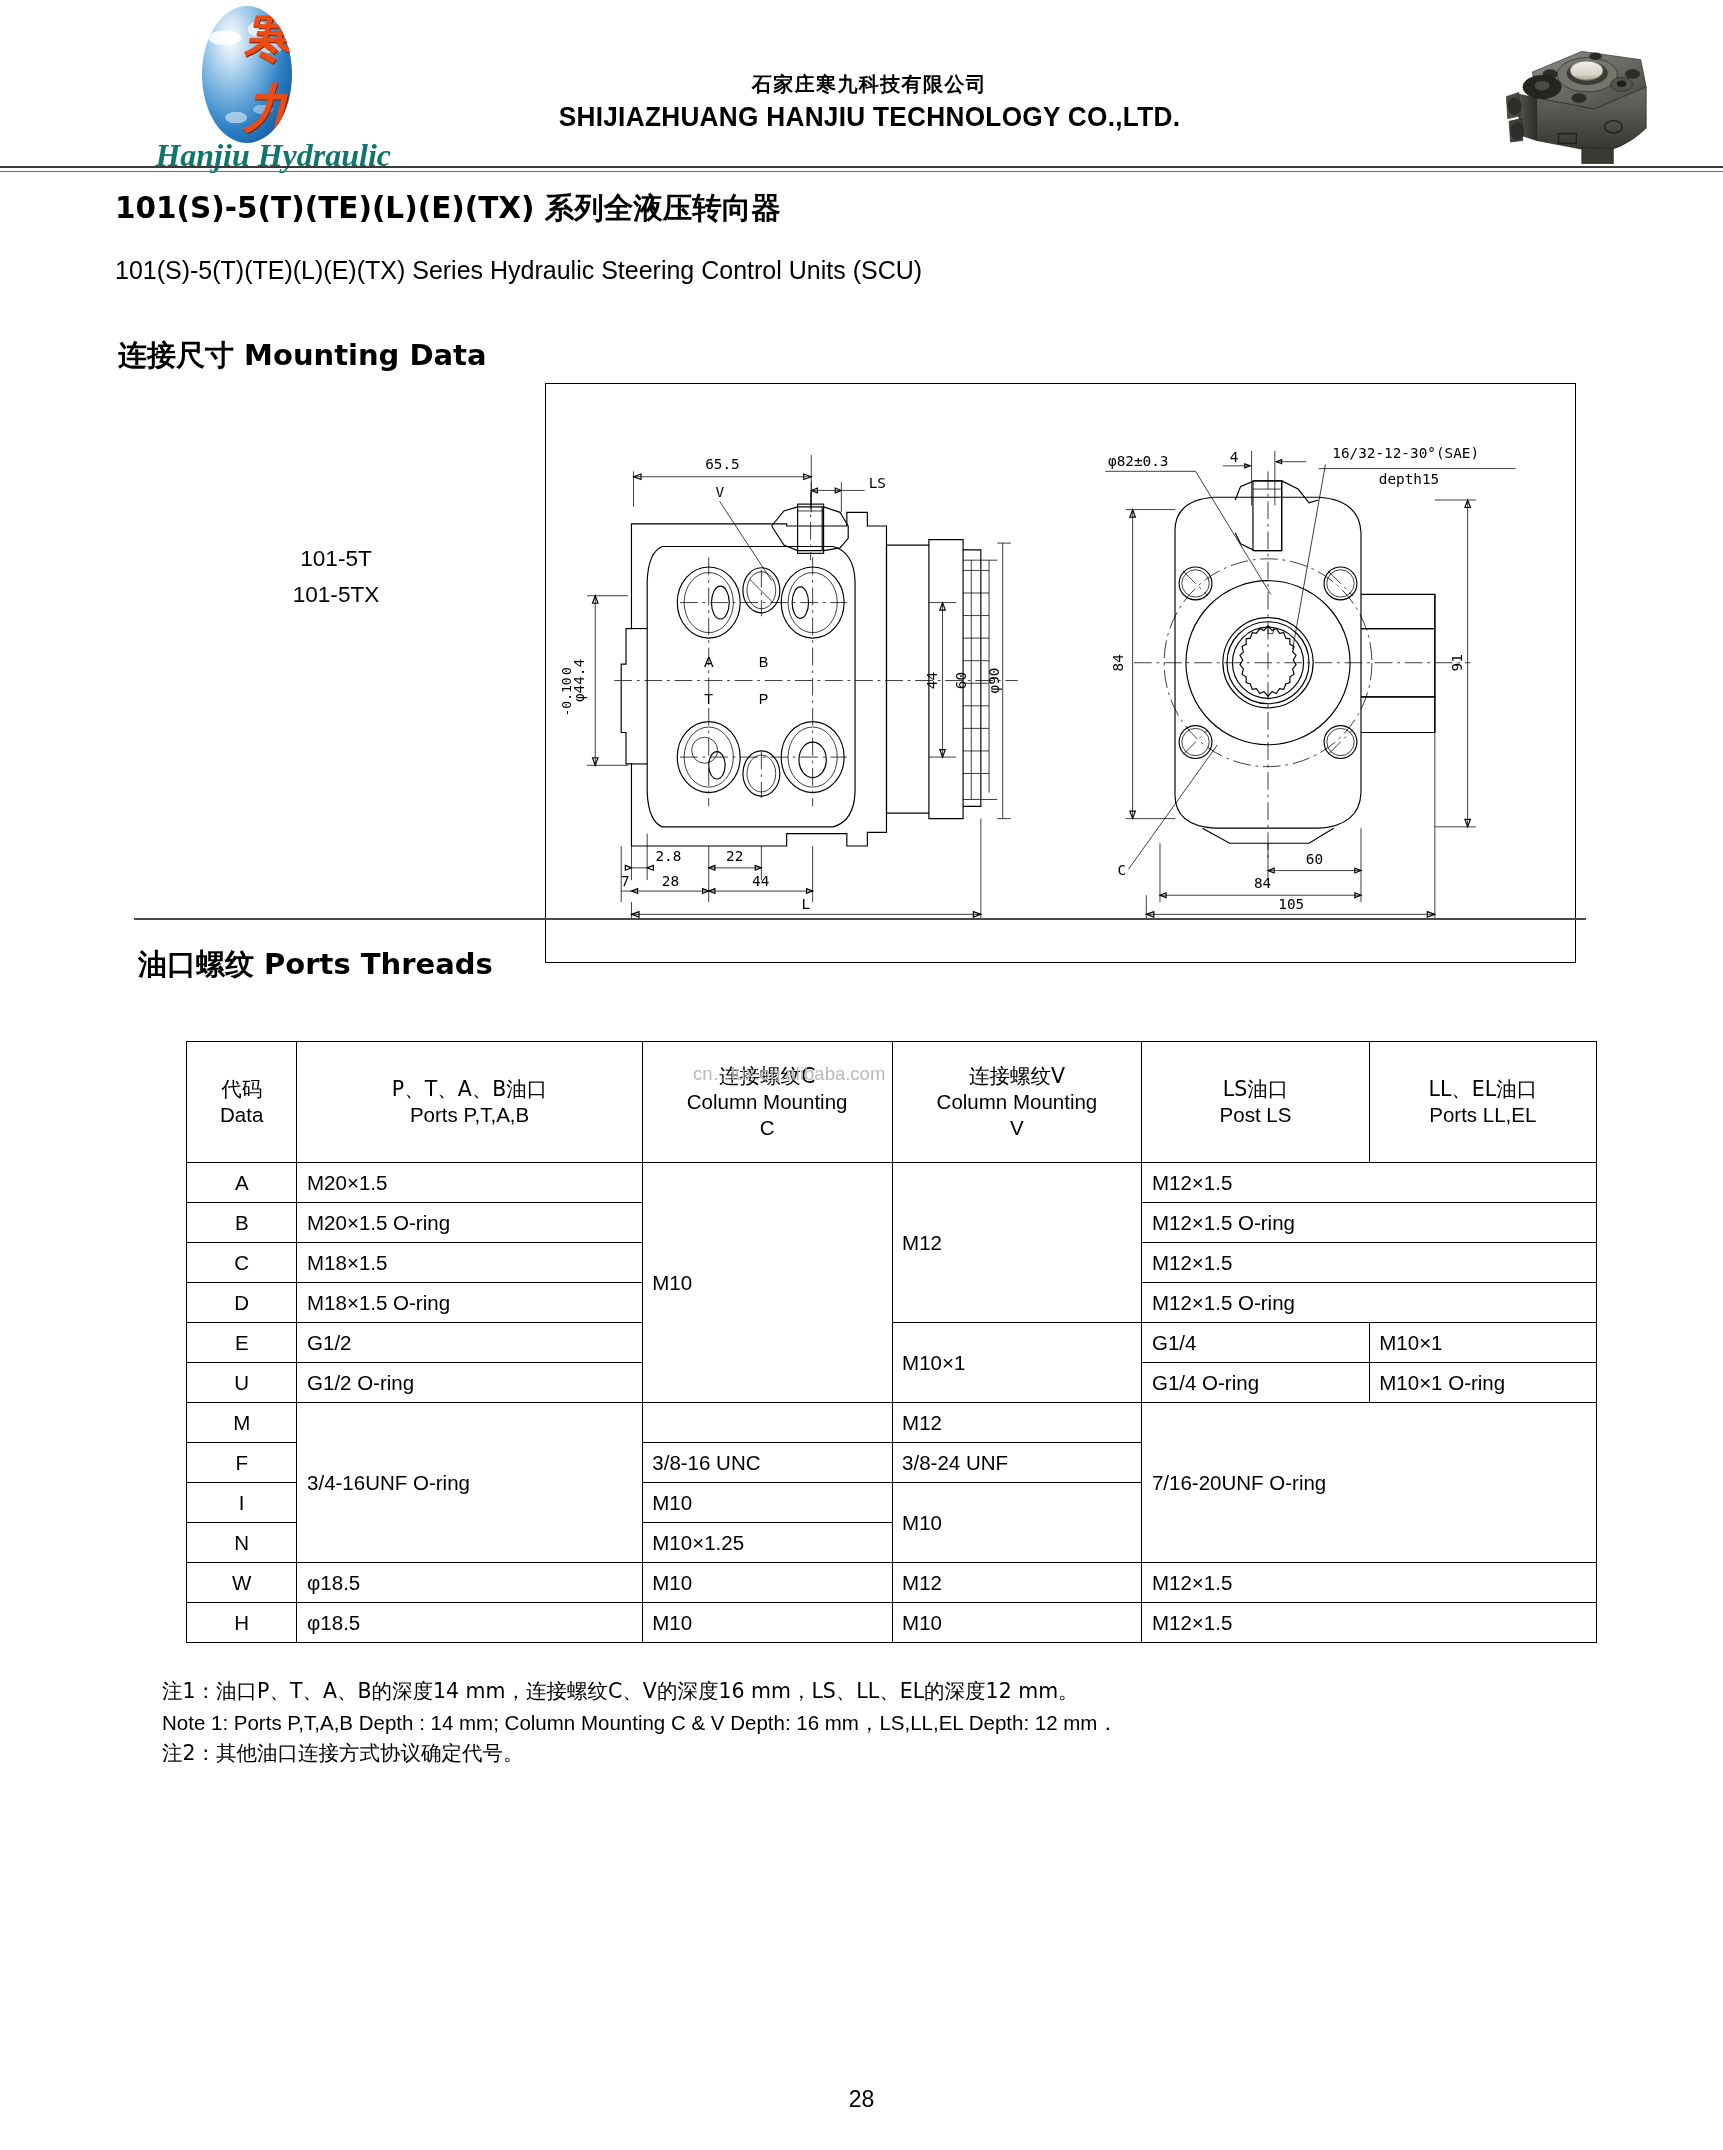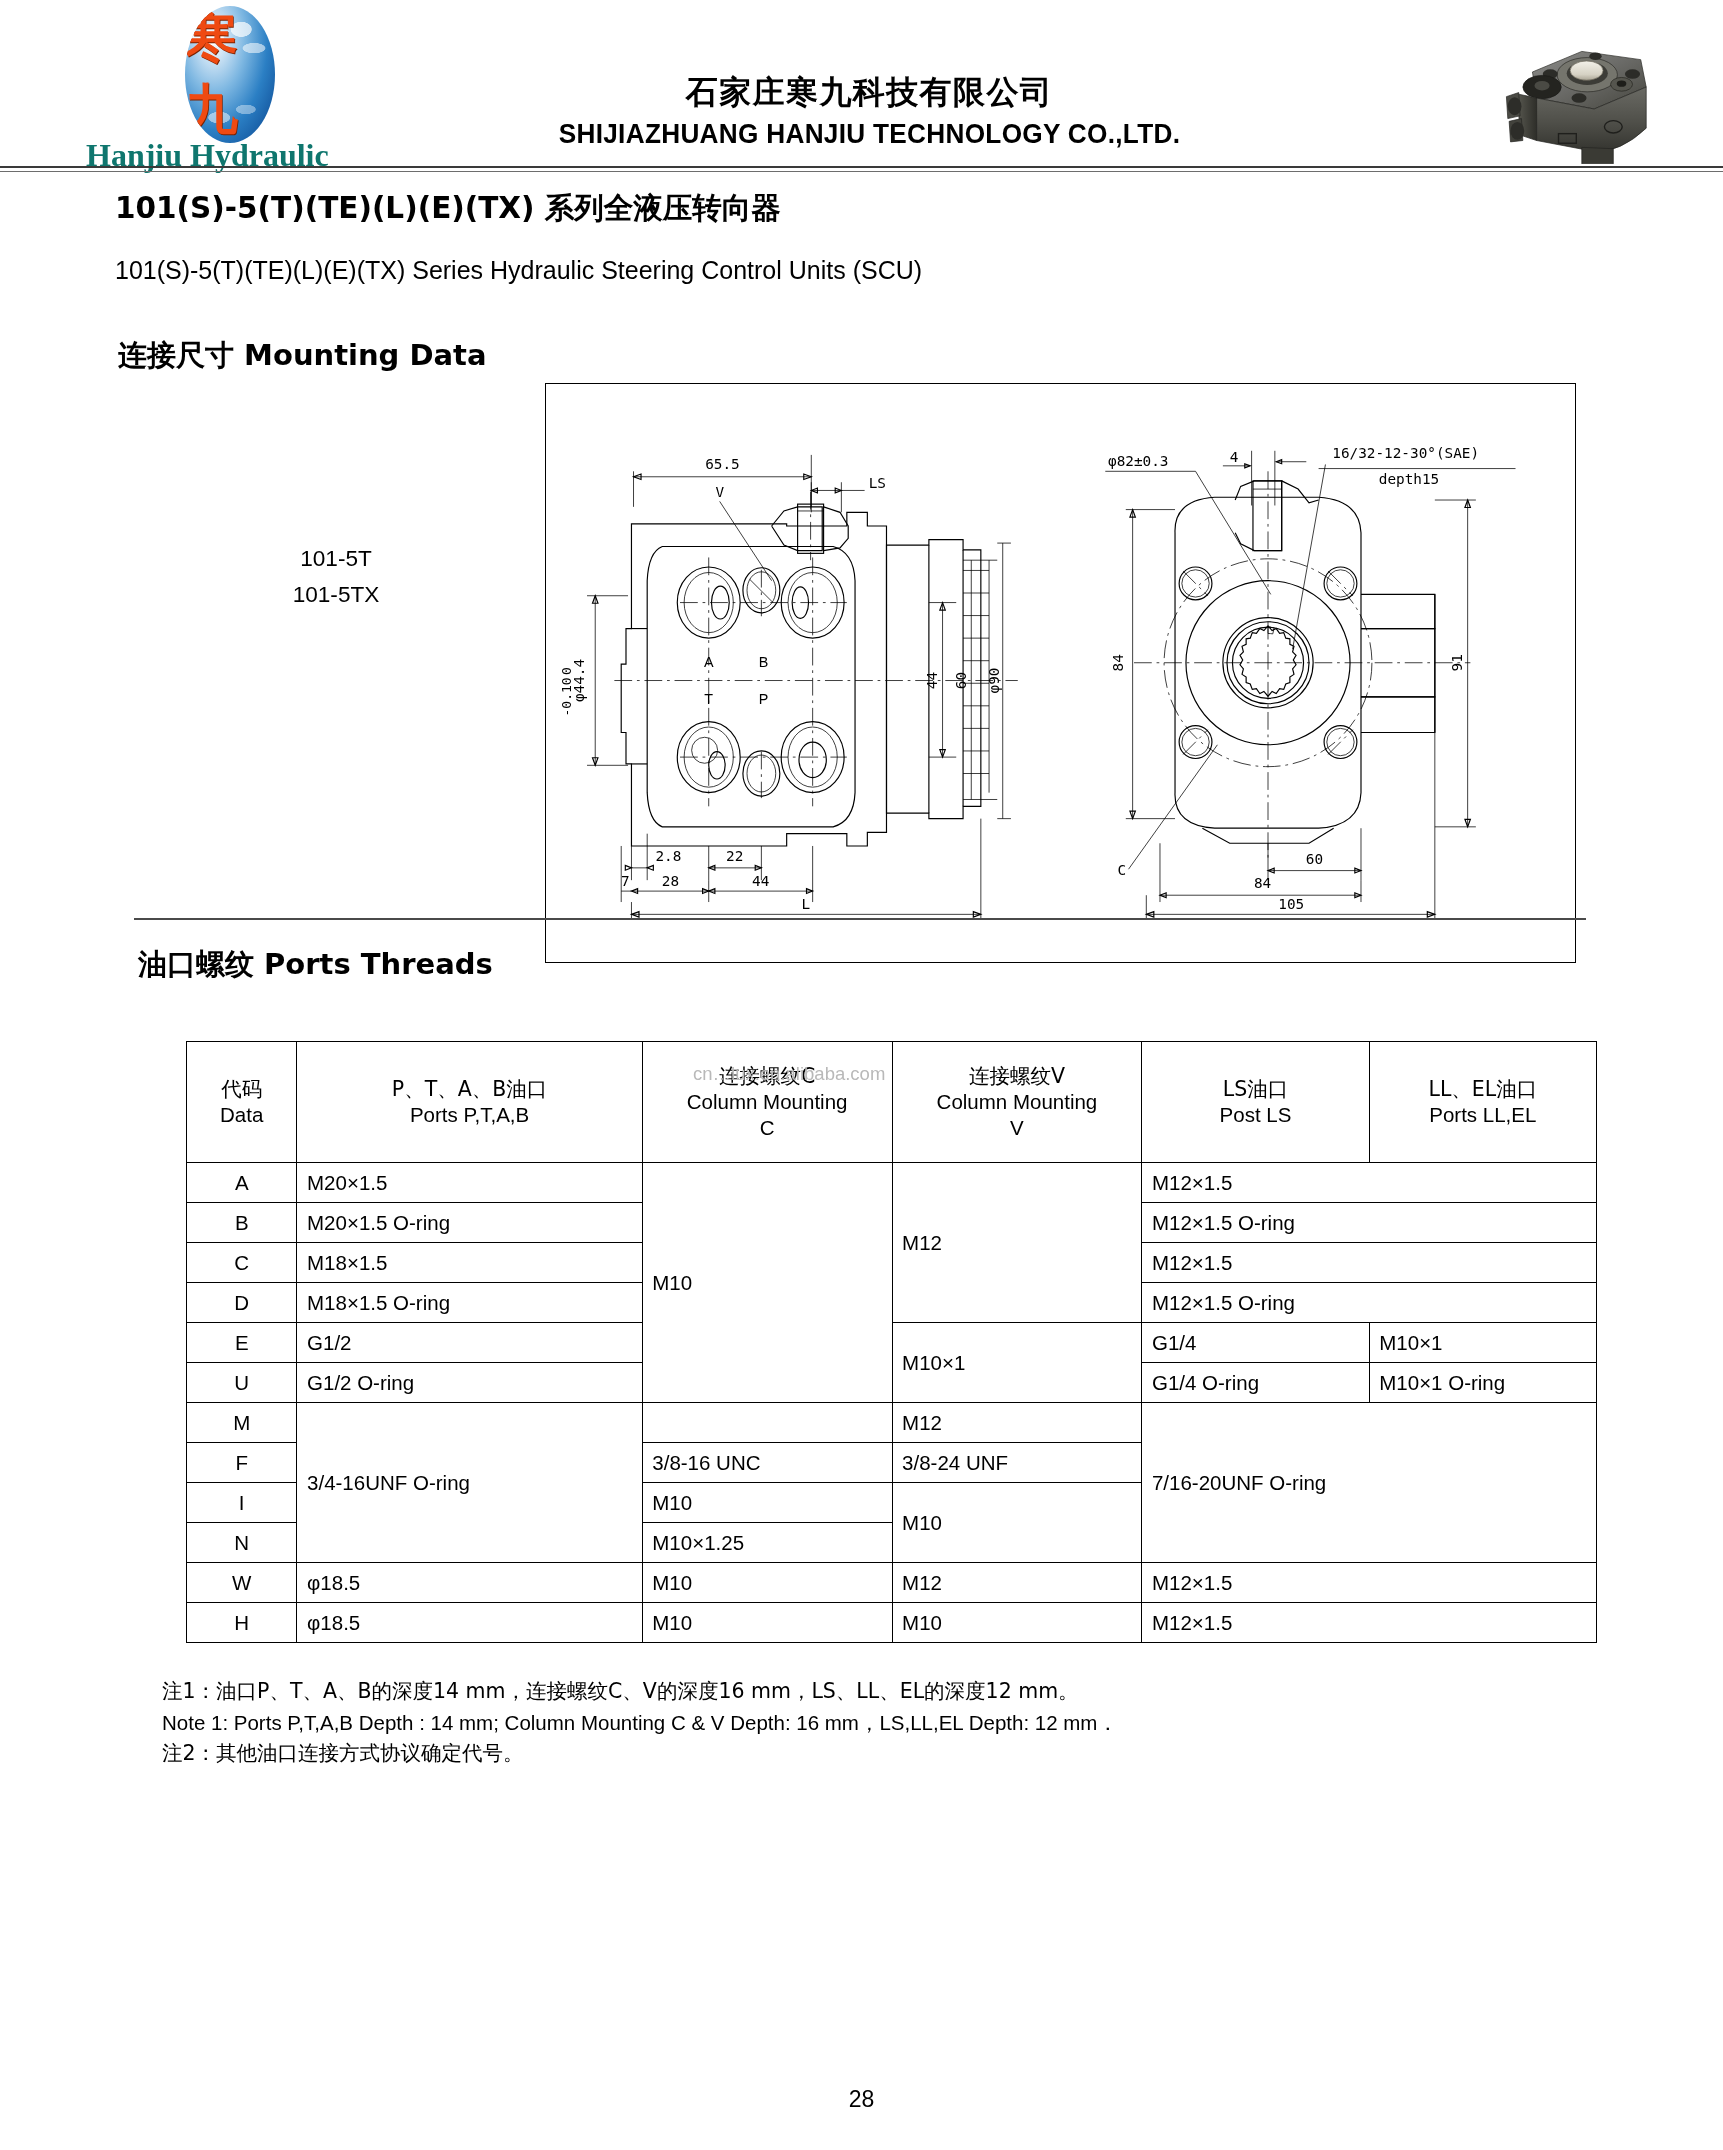--- a/index.html
+++ b/index.html
@@ -14,22 +14,22 @@
   }
 
   
   .header {
     position:relative;
     height:171px;
     width:100%;
   }
   .logo-block {
     position:absolute;
-    left:86px; top:5.5px;
-    width:288px; text-align:left;
+    left:103px; top:5.5px;
+    width:288px; text-align:right;font-style:italic;
   }
   .logo-globe {
     width:90px; height:137px;
     margin:0 auto;
     border-radius:50%;
     background:
       radial-gradient(ellipse at 32% 24%, #ffffff 0%, #cfe4f5 14%, #7fb8e2 36%, #2b7fc4 62%, #1558a0 85%, #0d3e78 100%);
     position:relative;
     overflow:hidden;
   }
@@ -62,21 +62,21 @@
     margin-top:-5.5px;
   }
   .company {
     position:absolute;
     left:493px; top:71px;
     width:753px;
     text-align:center;
   }
   .company-cn {
     font-family:"DejaVu Sans", sans-serif;
-    font-size:32px; font-weight:bold; letter-spacing:1.4px;
+    font-size:20px; font-weight:bold; letter-spacing:1.4px;
   }
   .company-en {
     font-size:27px; font-weight:bold;
     letter-spacing:0.3px;
     margin-top:4.1px;
     transform:scaleX(.97);
   }
   .product-photo {
     position:absolute;
     right:11px; top:5.5px;

